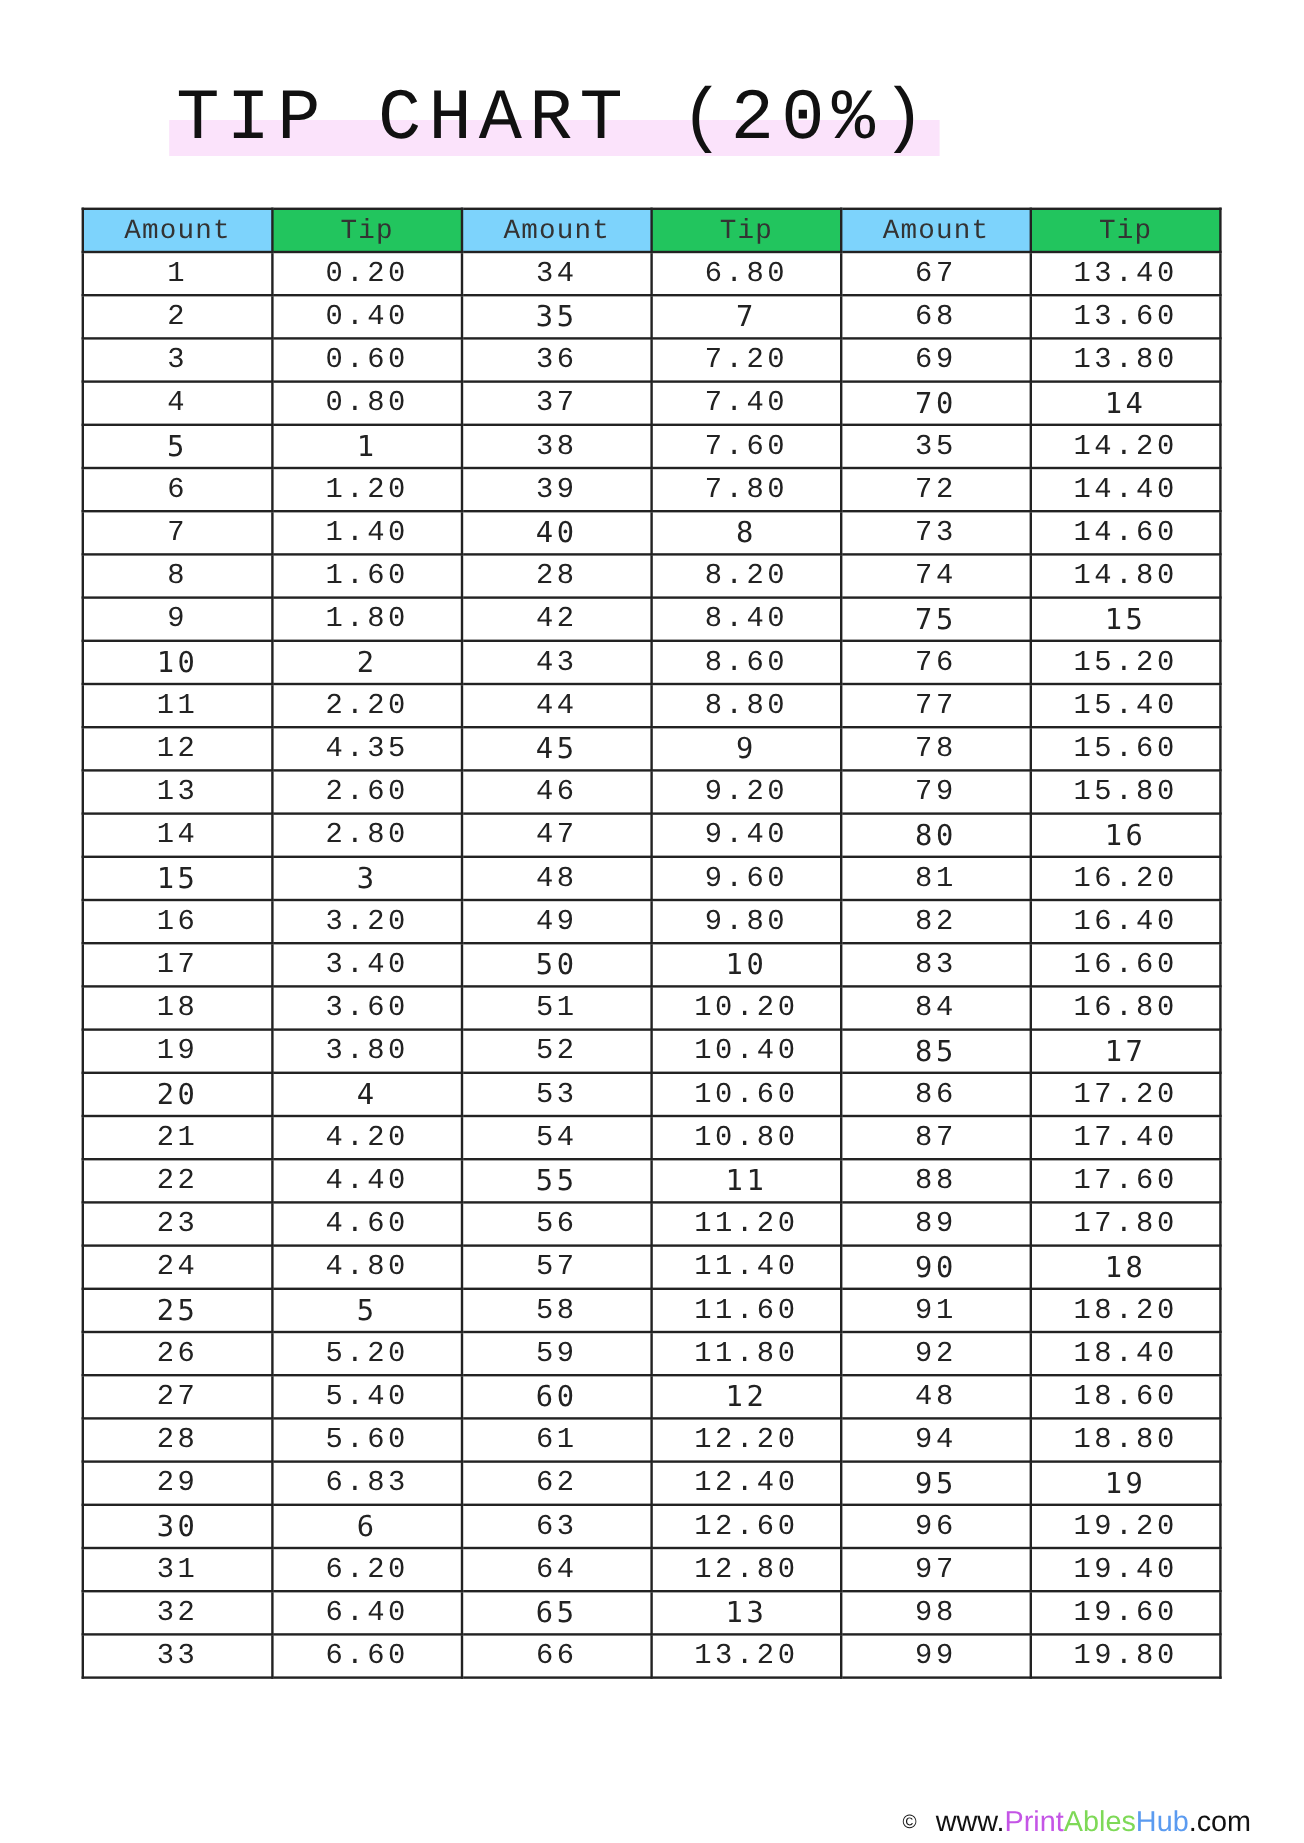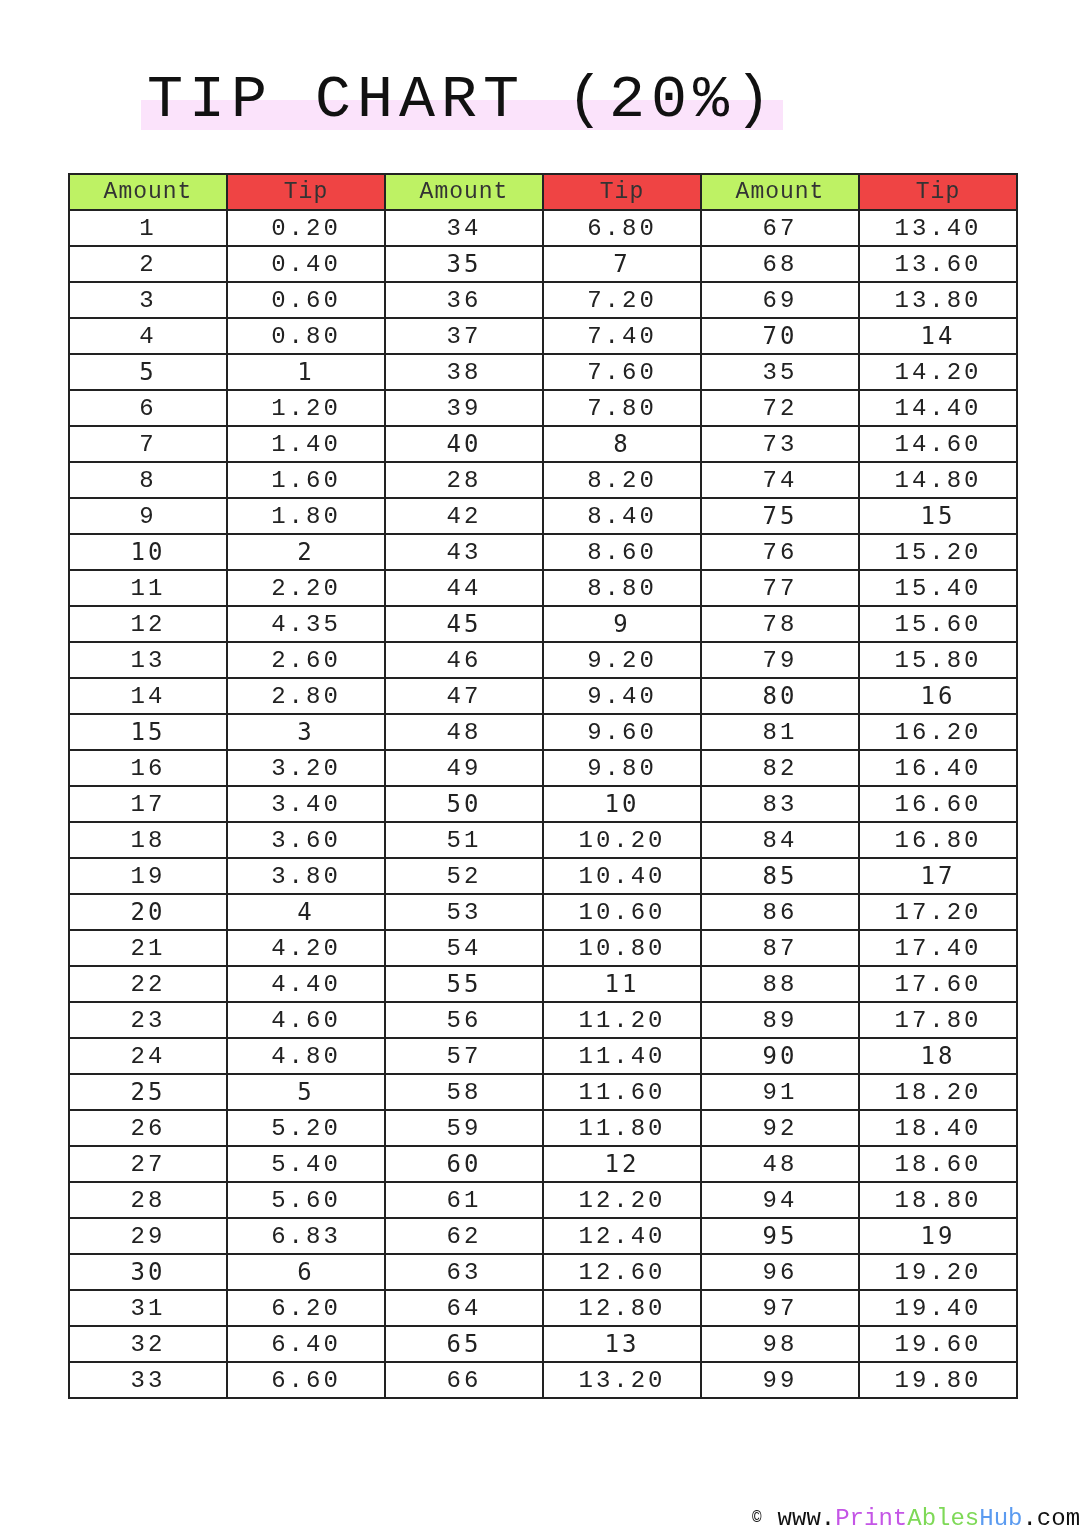--- a/index.html
+++ b/index.html
@@ -21,26 +21,26 @@
     width: 950px; border-collapse: collapse;
     font-family: "Liberation Mono", "DejaVu Sans Mono", monospace;
     table-layout: fixed;
   }
   table.chart th, table.chart td {
     border: 2px solid #222; text-align: center; padding: 0;
     height: 34px; font-size: 24px; letter-spacing: 3px; color: #222;
     font-weight: normal;
   }
   table.chart th { height: 34px; font-size: 23px; letter-spacing: 1px; color: #333; }
-  th.amt { background: #bef264; }
-  th.tip { background: #ef4444; }
+  th.amt { background: #7dd3fc; }
+  th.tip { background: #22c55e; }
   td.bold { font-weight: bold; color: #000; font-family: "DejaVu Sans Mono", monospace; letter-spacing: 2px; font-size: 22px; }
   .footer {
     position: absolute; left: 752px; top: 1505px;
-    font-family: Liberation Mono, monospace; font-size: 24px; color: #111;
+    font-family: Liberation Sans, sans-serif; font-size: 24px; color: #111;
     letter-spacing: 0px;
   }
   .footer .copy { font-size: 16px; margin-right: 16px; vertical-align: 3px; }
   .footer .p1 { color: #c455e6; }
   .footer .p2 { color: #7ed957; }
   .footer .p3 { color: #5b9bf0; }
 </style>
 </head>
 <body>
 

